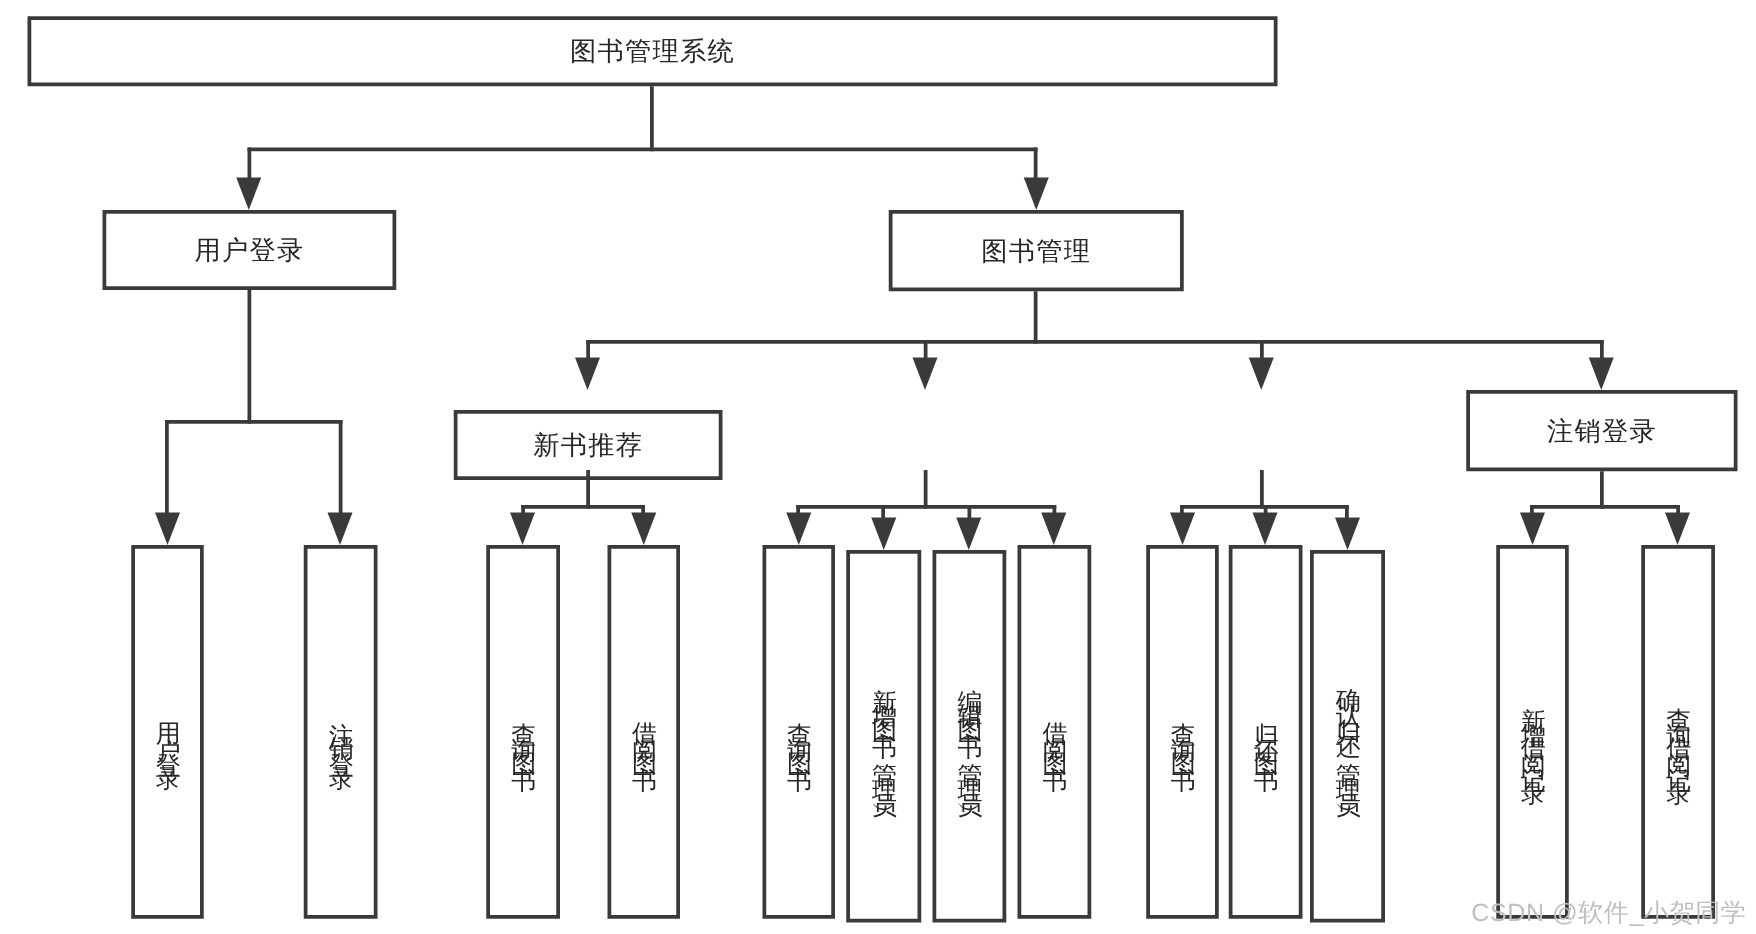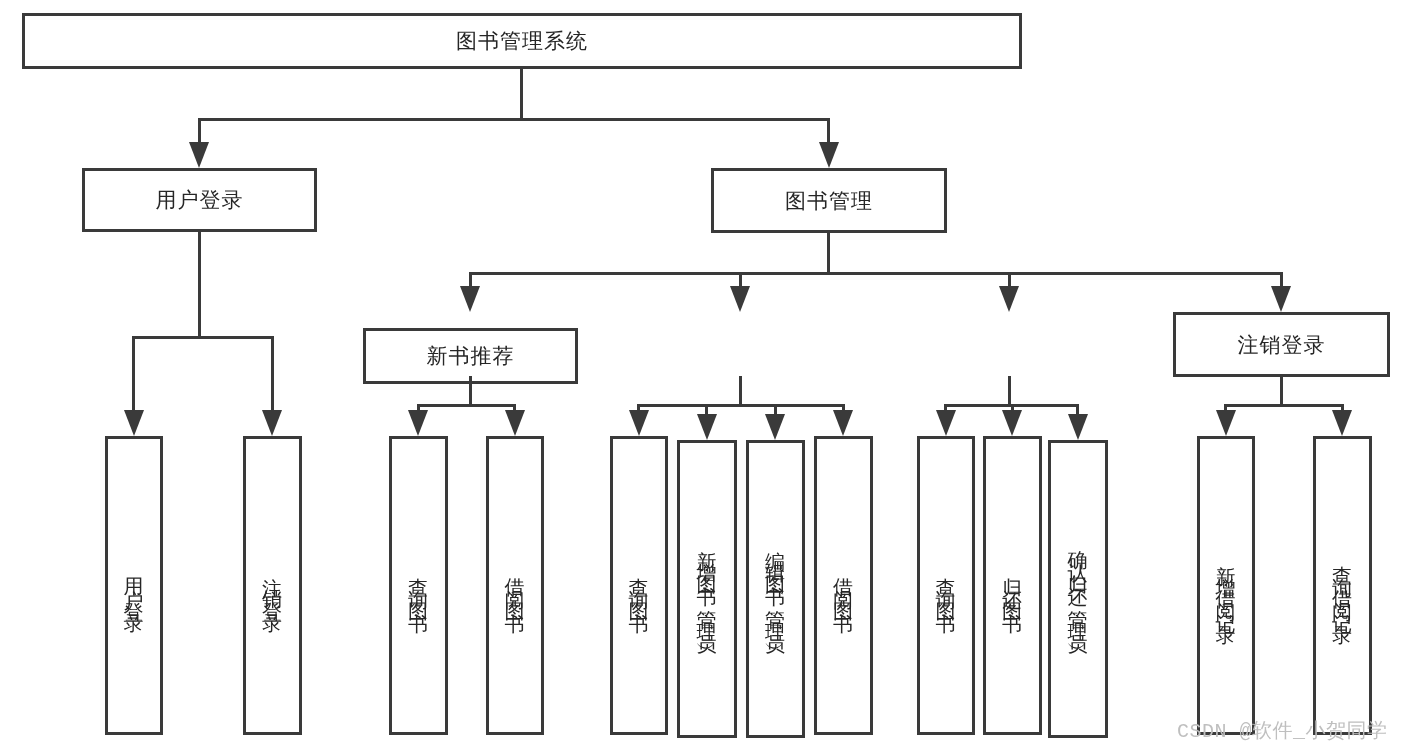--- a/index.html
+++ b/index.html
@@ -51,21 +51,20 @@
   }
   .watermark {
     position: absolute;
     left: 1177px;
     top: 717px;
     font-size: 20px;
     letter-spacing: 0.5px;
     color: var(--wm);
     z-index: 5;
     white-space: nowrap;
-    font-family: Liberation Mono, monospace;
   }
 </style>
 </head>
 <body>
 
 <div class="stage">
 
   <div class="box" style="left:22px; top:13px; width:1000px; height:56px;">
     <span class="htext">图书管理系统</span>
   </div>

